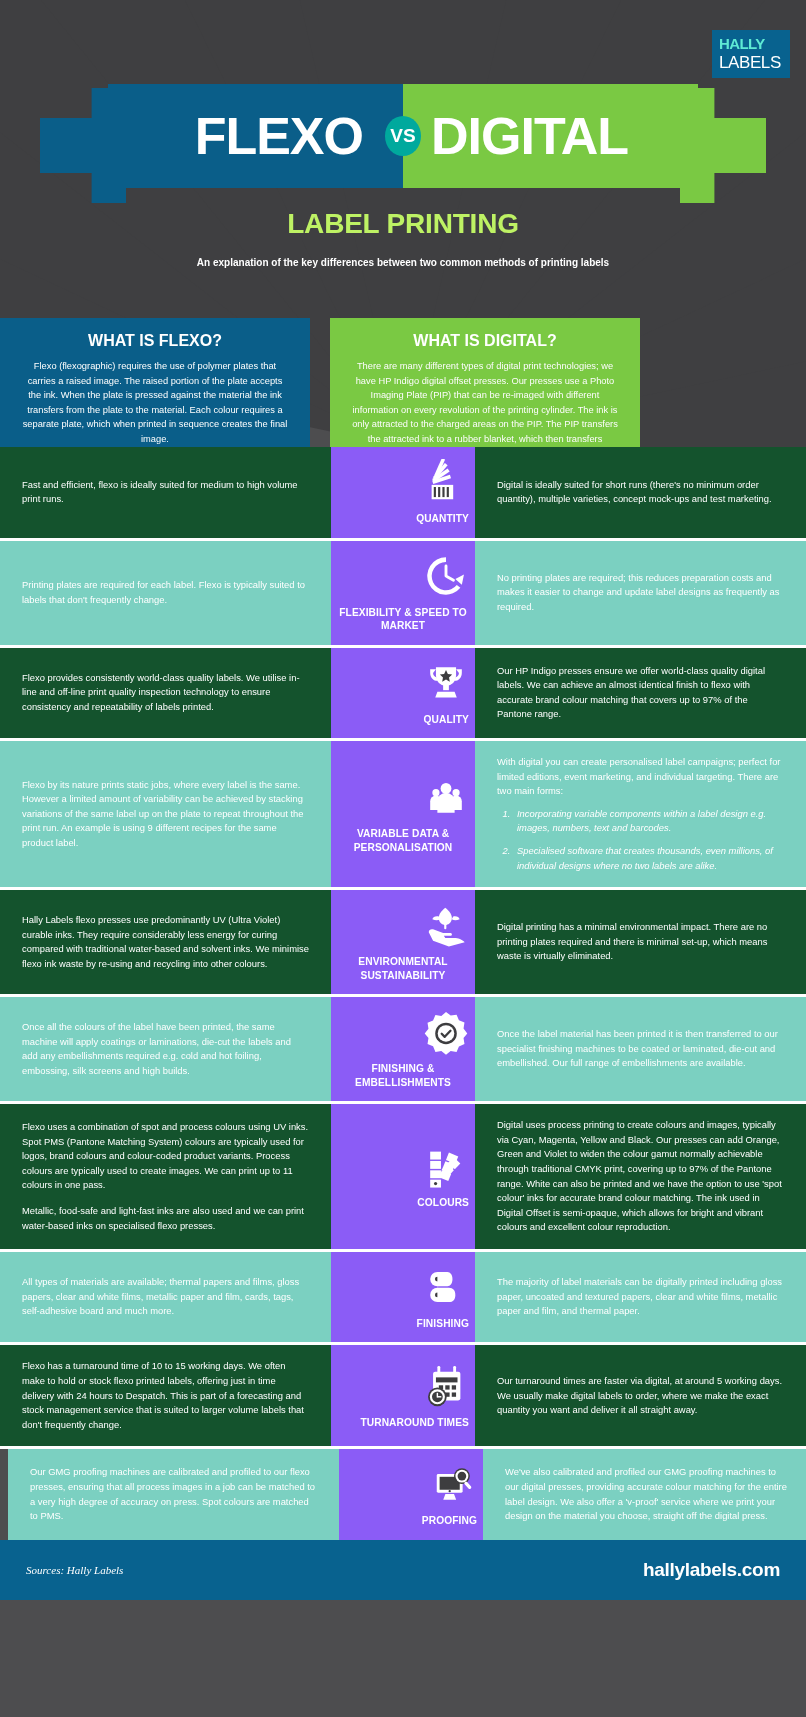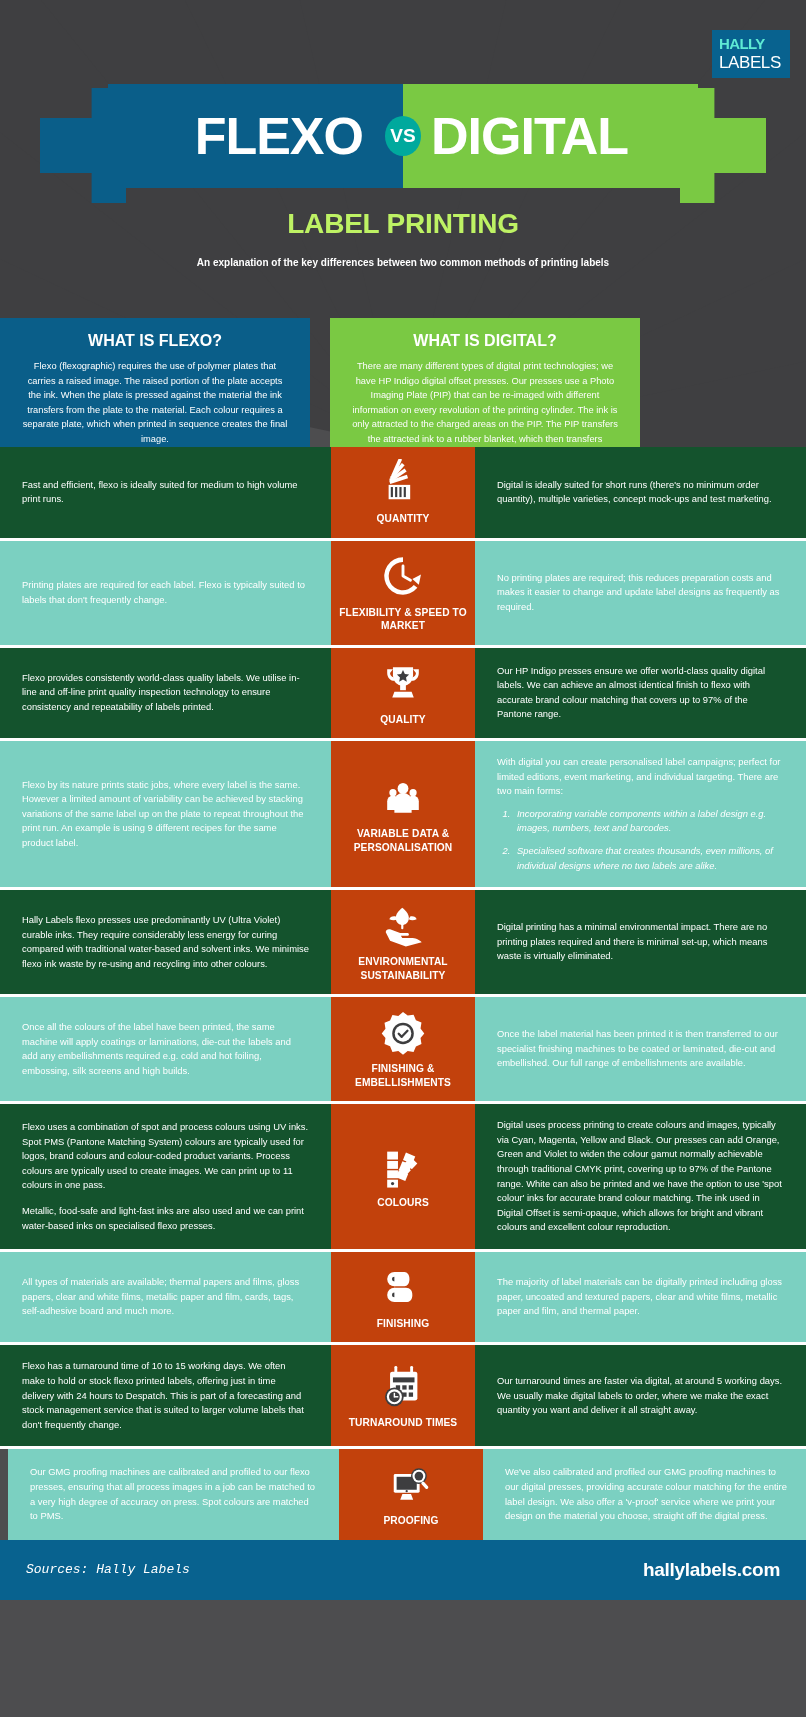--- a/index.html
+++ b/index.html
@@ -216,24 +216,24 @@
     list-style: decimal;
     font-style: italic;
   }
   .cell ol li { margin-bottom: 8px; padding-left: 4px; }
   .cell ol li:last-child { margin-bottom: 0; }
   .row.dark  .cell { background: #14532d; }
   .row.light .cell { background: #7bd0c1; }
 
   .center {
     width: 144px;
-    background: #c2410c;
+    background: #8b5cf6;
     display: flex;
     flex-direction: column;
-    align-items: center;
+    align-items: flex-end;
     justify-content: center;
     padding: 12px 6px;
   }
   .center .ic {
     width: 46px; height: 46px;
     display: flex; align-items: center; justify-content: center;
     margin-bottom: 7px;
   }
   .center .ic svg { width: 100%; height: 100%; fill: #ffffff; }
   .center .cat {
@@ -251,23 +251,23 @@
     width: 806px;
     height: 60px;
     background: #08628f;
     display: flex;
     align-items: center;
     justify-content: space-between;
     padding: 0 26px;
   }
   #sources {
     color: #ffffff;
-    font-size: 13px;
+    font-size: 11px;
     font-style: italic;
-    font-family: Liberation Mono, monospace;
+    font-family: Liberation Serif, serif;
   }
   #site {
     color: #ffffff;
     font-size: 19px;
     font-weight: bold;
     letter-spacing: -0.3px;
     font-family: "Liberation Sans", sans-serif;
   }
 </style>
 </head>

